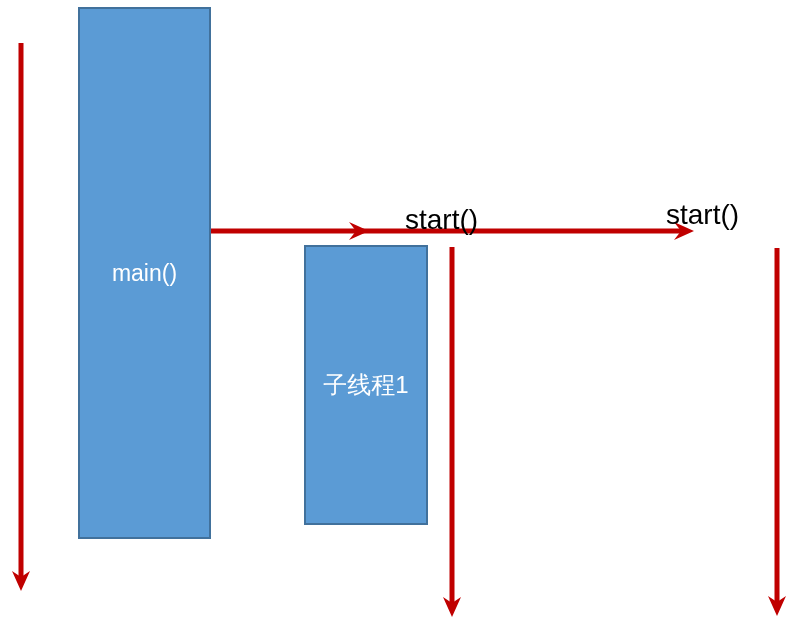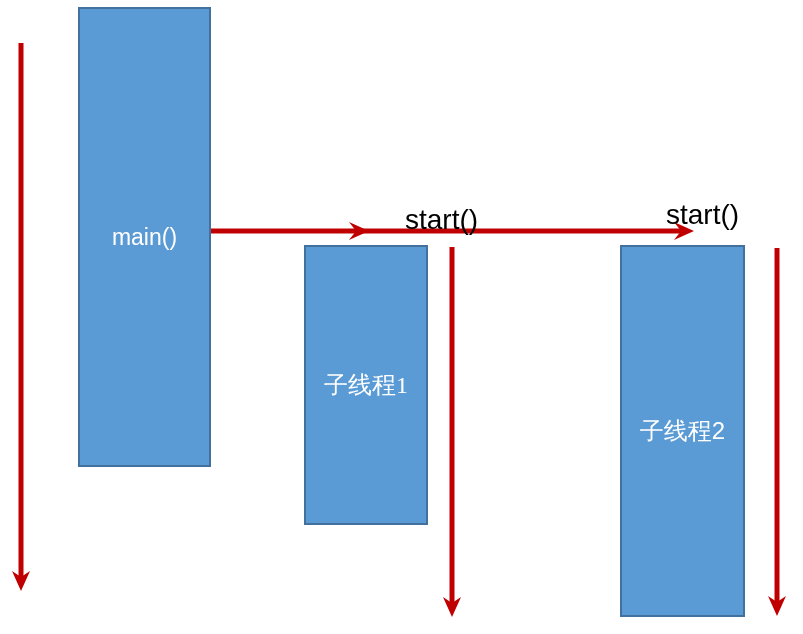--- a/index.html
+++ b/index.html
@@ -43,30 +43,29 @@
   }
   .thread-box .thread-label {
     font-size: 24px;
     line-height: 1;
     white-space: nowrap;
   }
   .box-main {
     left: 78px;
     top: 7px;
     width: 133px;
-    height: 460px;
+    height: 532px;
     text-align: right;
   }
   .box-main .thread-label { font-size: 23px; }
   .box-child1 {
     left: 304px;
     top: 245px;
     width: 124px;
     height: 280px;
-    font-family: Liberation Serif, serif;
   }
   .box-child2 {
     left: 620px;
     top: 245px;
     width: 125px;
     height: 372px;
   }
   .start-label {
     position: absolute;
     color: var(--start-label-text);
@@ -113,20 +112,17 @@
   </svg>
 
   <div class="thread-box box-main">
     <span class="thread-label">main()</span>
   </div>
 
   <div class="thread-box box-child1">
     <span class="thread-label">子线程1</span>
   </div>
 
-  <div class="thread-box box-child2">
-    <span class="thread-label">子线程2</span>
-  </div>
 
   <div class="start-label start-label-1">start()</div>
   <div class="start-label start-label-2">start()</div>
 
 </div>
 
 </body></html>

